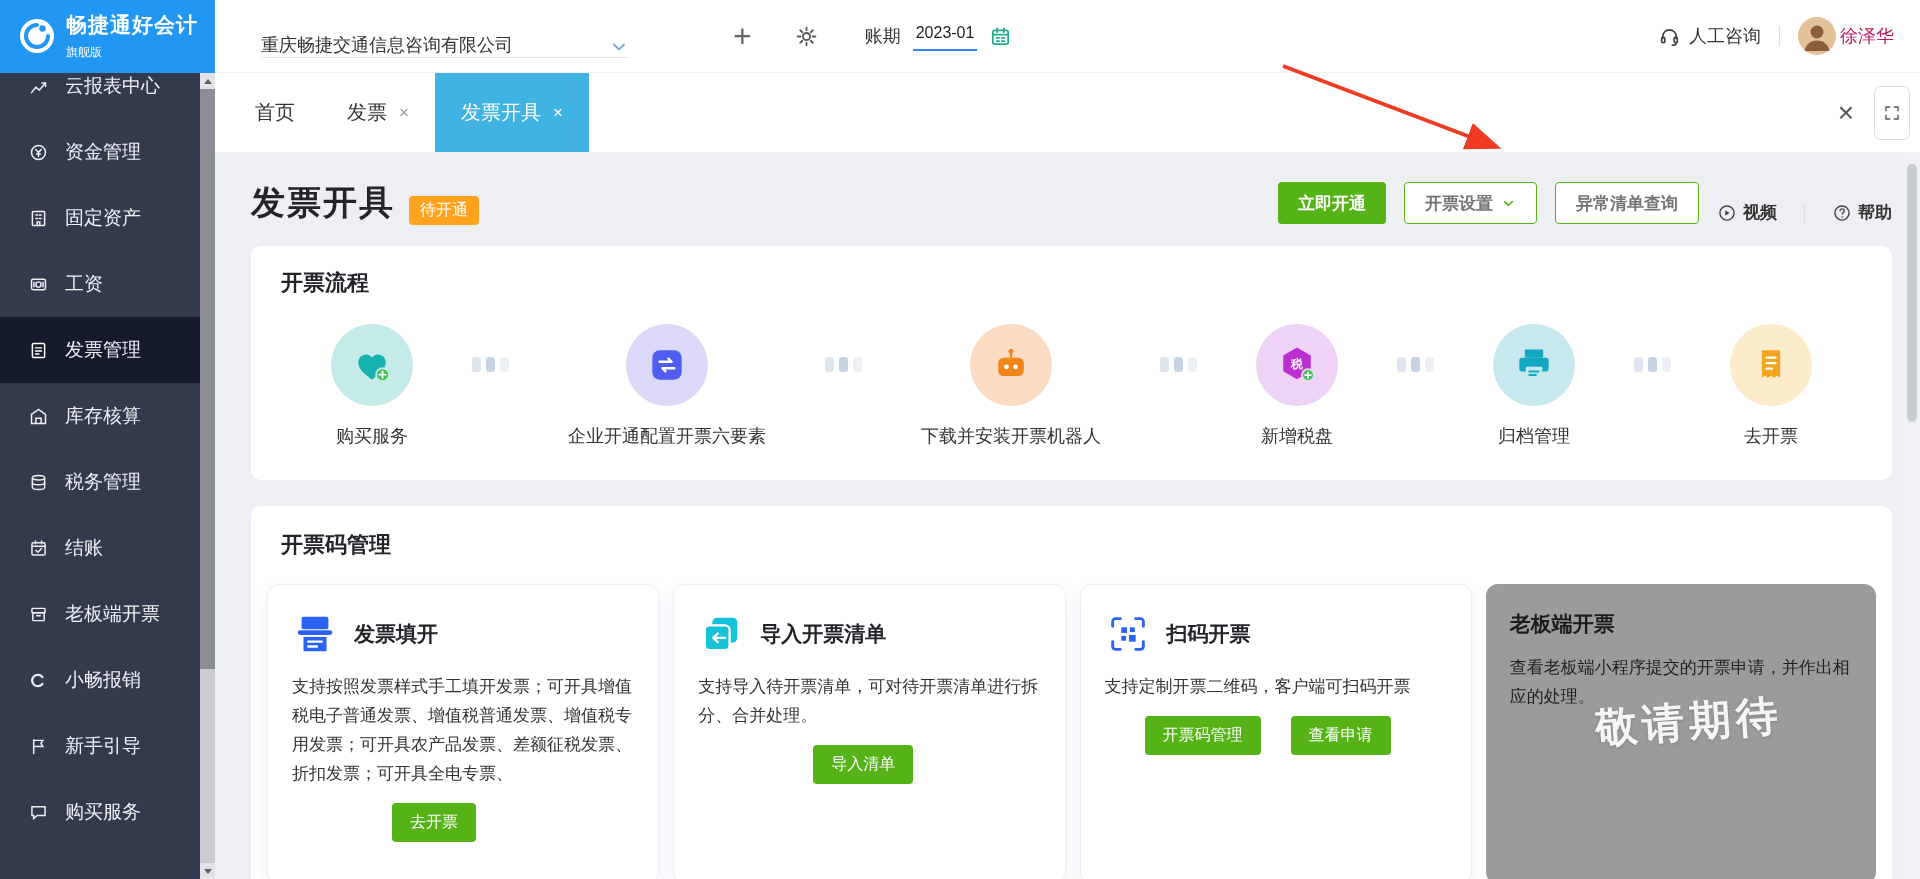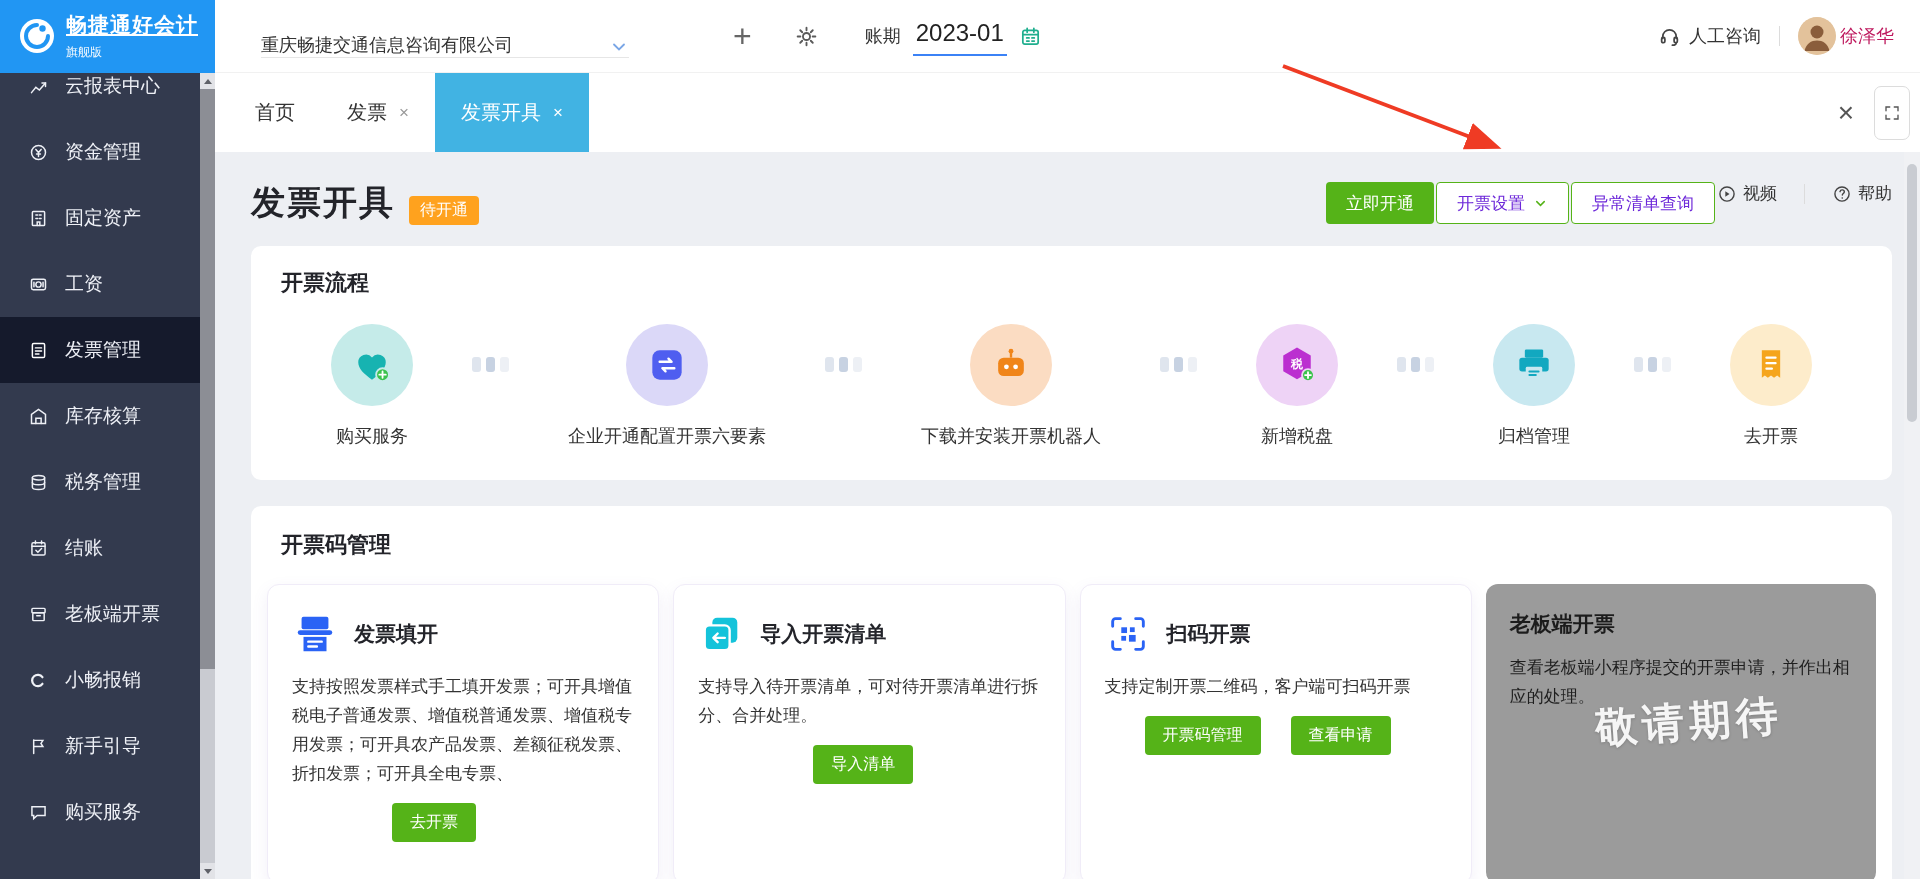--- a/index.html
+++ b/index.html
@@ -5,28 +5,28 @@
   html,body{margin:0;padding:0;background:#dfe1e6;}
   *{box-sizing:border-box;}
   .app{position:relative;width:1920px;height:879px;background:#fff;overflow:hidden;
        font-family:"Liberation Sans",sans-serif;color:#333;}
 
   
   .topbar{position:absolute;top:0;left:0;right:0;height:73px;background:#fff;
           display:flex;align-items:center;z-index:5;border-bottom:1px solid #f1f1f1;}
   .logo{width:215px;height:73px;background:#2196f3;color:#fff;display:flex;align-items:center;
         padding-left:18px;gap:10px;flex-shrink:0;cursor:pointer;}
-  .logo-title{font-size:21px;font-weight:bold;letter-spacing:1px;text-decoration:underline;}
+  .logo-title{font-size:21px;font-weight:bold;letter-spacing:1px;}
   .logo-sub{font-size:12px;margin-top:5px;opacity:.95;}
   .company{margin-left:46px;width:368px;display:flex;align-items:flex-end;justify-content:space-between;
            font-size:18px;color:#333;border-bottom:1px solid #e6e6e6;height:44px;cursor:pointer;}
   .topbar-plus{margin-left:104px;font-size:32px;color:#666;font-weight:300;cursor:pointer;line-height:1;}
   .icon-btn{margin-left:42px;cursor:pointer;display:flex;align-items:center;}
   .period{margin-left:46px;display:flex;align-items:center;font-size:18px;color:#333;gap:12px;}
-  .period-value{border-bottom:2px solid #3b82f6;padding:2px 3px 7px;cursor:pointer;font-size:24px;color:#222;}
+  .period-value{border-bottom:2px solid #3b82f6;padding:2px 3px 7px;cursor:pointer;font-size:16px;color:#222;}
   .topbar-right{margin-left:auto;display:flex;align-items:center;padding-right:26px;}
   .support{display:flex;align-items:center;gap:8px;font-size:18px;color:#333;cursor:pointer;}
   .v-divider{width:1px;height:20px;background:#dcdcdc;margin:0 18px;}
   .user{display:flex;align-items:center;gap:4px;font-size:18px;color:#be185d;cursor:pointer;}
   .avatar{width:38px;height:38px;border-radius:50%;overflow:hidden;background:#e9d2b3;flex-shrink:0;}
 
   
   .body{position:absolute;top:73px;left:0;right:0;bottom:0;display:flex;}
 
   
@@ -55,25 +55,25 @@
   .close-all{font-size:28px;color:#555;cursor:pointer;line-height:1;}
   .fullscreen-box{width:36px;height:54px;border:1px solid #dcdcdc;border-radius:7px;background:#fff;
                   display:flex;align-items:center;justify-content:center;cursor:pointer;}
 
   
   .main{flex:1;background:#edeff3;padding:18px 28px 0 36px;overflow:hidden;position:relative;}
   .page-head{display:flex;align-items:center;height:66px;}
   .page-title{font-size:34px;font-weight:bold;color:#23242a;letter-spacing:2px;}
   .status-badge{background:#ffa21e;color:#fff;font-size:16px;padding:4px 11px;border-radius:4px;
                 margin-left:14px;margin-top:14px;}
-  .head-actions{margin-left:auto;display:flex;align-items:flex-start;gap:2px;}
+  .head-actions{margin-left:auto;display:flex;align-items:flex-end;gap:18px;font-weight:bold;}
   .btn{height:42px;border-radius:4px;font-size:17px;display:inline-flex;align-items:center;
        justify-content:center;padding:0 20px;cursor:pointer;white-space:nowrap;gap:8px;}
   .btn-fill{background:#55b318;color:#fff;}
-  .btn-outline{background:#fff;border:1px solid #55b318;color:#6d28d9;}
+  .btn-outline{background:#fff;border:1px solid #55b318;color:#737373;}
   .help-links{display:flex;align-items:center;gap:9px;font-size:17px;color:#333;}
   .help-links .link{display:flex;align-items:center;gap:6px;cursor:pointer;}
 
   .panel{background:#fff;border-radius:10px;}
   .process-card{margin-top:10px;padding:22px 30px 32px;}
   .card-title{font-size:22px;font-weight:bold;color:#23242a;}
   .steps{display:flex;justify-content:space-between;align-items:flex-start;padding:26px 50px 0;}
   .step{display:flex;flex-direction:column;align-items:center;}
   .step-circle{width:82px;height:82px;border-radius:50%;display:flex;align-items:center;justify-content:center;}
   .step-label{margin-top:18px;font-size:18px;color:#333;white-space:nowrap;}

